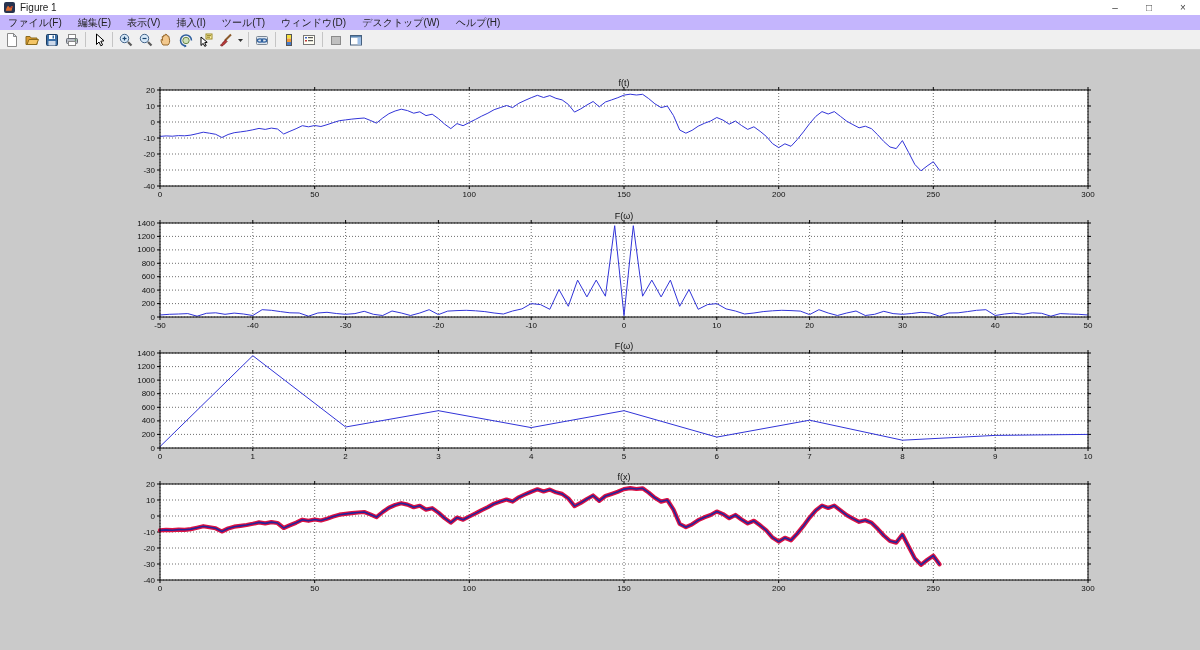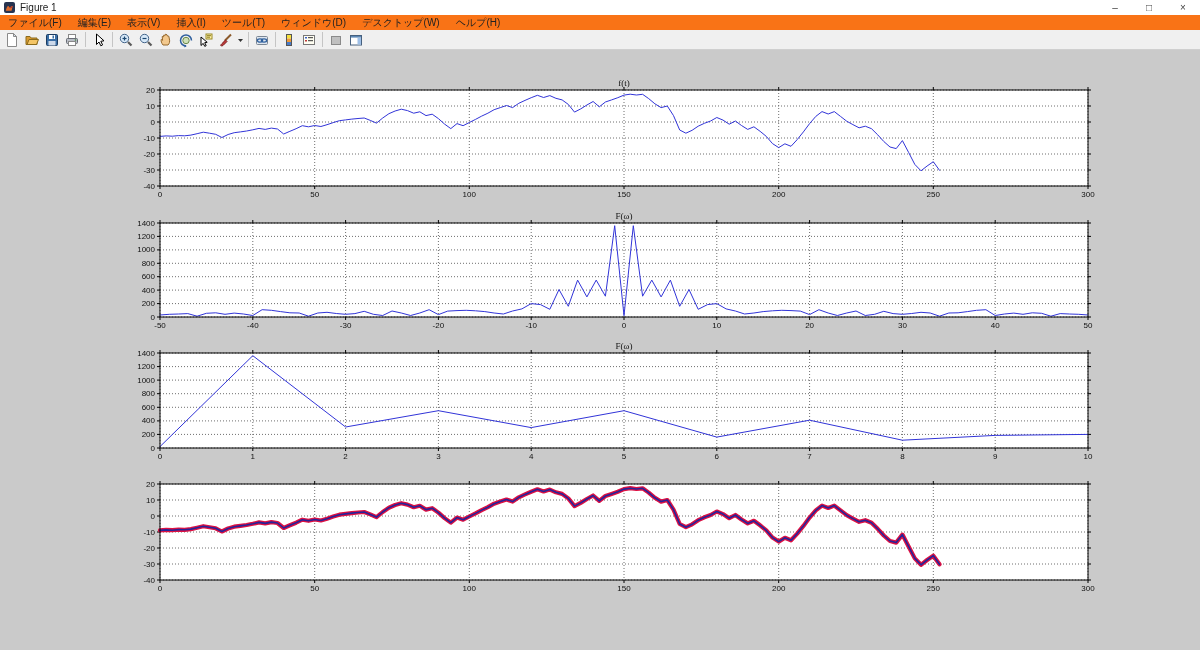--- a/index.html
+++ b/index.html
@@ -7,35 +7,35 @@
   #window{position:relative;width:1200px;height:650px;}
   
   #titlebar{position:absolute;left:0;top:0;width:1200px;height:15px;background:#ffffff;
     display:flex;align-items:center;}
   #app-icon{width:11px;height:11px;margin-left:4px;}
   #title-text{font-size:10px;color:#222;margin-left:5px;line-height:15px;text-align:right;}
   #win-controls{position:absolute;right:0;top:0;height:15px;display:flex;}
   .win-btn{width:34px;height:15px;display:flex;align-items:center;justify-content:center;
     font-size:10px;color:#444;background:transparent;border:none;padding:0;}
   
-  #menubar{position:absolute;left:0;top:15px;width:1200px;height:15px;background:#f97316;
+  #menubar{position:absolute;left:0;top:15px;width:1200px;height:15px;background:#c4b5fd;
     display:flex;align-items:center;}
   .menu-item{font-size:10px;color:#222;padding:1px 8px;white-space:nowrap;}
   
   #toolbar{position:absolute;left:0;top:30px;width:1200px;height:20px;background:#f0f0f0;
     border-bottom:1px solid #cfcfcf;display:flex;align-items:center;padding-left:2px;box-sizing:border-box;}
   .tb-btn{width:20px;height:19px;display:flex;align-items:center;justify-content:center;
     background:transparent;border:none;padding:0;}
   .tb-btn.narrow{width:9px;}
   .tb-sep{width:1px;height:15px;background:#c5c5c5;margin:0 3px;}
   
   #canvas{position:absolute;left:0;top:50px;width:1200px;height:600px;background:#cacaca;}
   .chart-svg{position:absolute;left:0;}
   .chart-title{position:absolute;left:160px;width:928px;text-align:center;font-size:9px;
-    color:#111;height:10px;line-height:10px;font-family:Liberation Serif, serif;}
+    color:#111;height:10px;line-height:10px;}
 </style>
 </head>
 <body>
 
 <div id="window">
 
   <div id="titlebar">
     <svg id="app-icon" viewBox="0 0 11 11">
       <rect x="0" y="0" width="11" height="11" rx="2" fill="#273450"></rect>
       <path d="M1.8 8.8 C2.8 4.2 4.2 2.8 5.2 5.0 C6.0 6.8 7.2 3.2 8.6 4.2 L7.6 8.8 Z" fill="#e06b2c"></path>
@@ -180,20 +180,21 @@
         <rect x="3" y="4" width="10" height="1.6" fill="#5b87b5"></rect>
         <rect x="9.5" y="6" width="3.5" height="6.5" fill="#9fc0e8"></rect>
       </svg>
     </button>
   </div>
 
   <div id="canvas">
     <div class="chart-title" style="top:28px">f(t)</div>
     <div class="chart-title" style="top:161px">F(ω)</div>
     <div class="chart-title" style="top:291px">F(ω)</div>
+    <div class="chart-title" style="top:422px">f(x)</div>
     <svg class="chart-svg" style="top:10px;width:1200px;height:150px" viewBox="0 60 1200 150">
         <rect x="160" y="90" width="928" height="96" fill="#ffffff"></rect>
         <line x1="160.0" y1="90" x2="160.0" y2="186" stroke="#6e6e6e" stroke-width="1" stroke-dasharray="1,2"></line>
         <line x1="160.0" y1="186" x2="160.0" y2="189" stroke="#000000" stroke-width="1"></line>
         <line x1="160.0" y1="87" x2="160.0" y2="90" stroke="#000000" stroke-width="1"></line>
         <text x="160.0" y="197" text-anchor="middle" font-size="8" fill="#111" font-family="Liberation Sans, DejaVu Sans, sans-serif">0</text>
         <line x1="314.7" y1="90" x2="314.7" y2="186" stroke="#6e6e6e" stroke-width="1" stroke-dasharray="1,2"></line>
         <line x1="314.7" y1="186" x2="314.7" y2="189" stroke="#000000" stroke-width="1"></line>
         <line x1="314.7" y1="87" x2="314.7" y2="90" stroke="#000000" stroke-width="1"></line>
         <text x="314.7" y="197" text-anchor="middle" font-size="8" fill="#111" font-family="Liberation Sans, DejaVu Sans, sans-serif">50</text>

